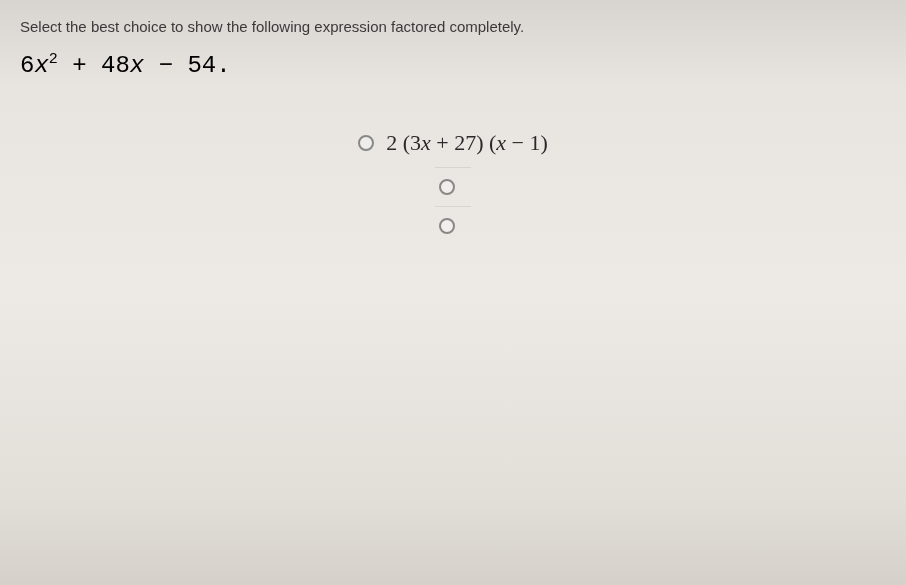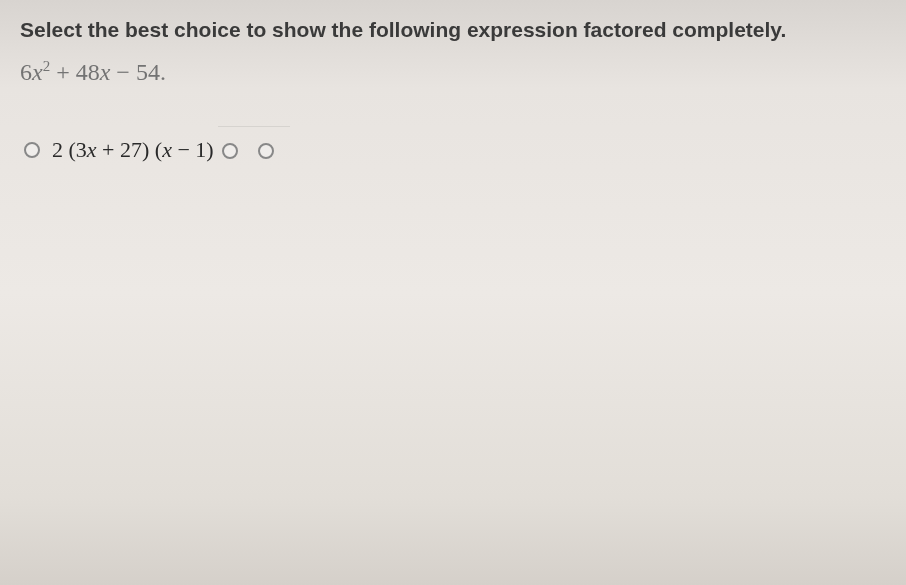--- a/index.html
+++ b/index.html
@@ -9,37 +9,39 @@
     }
     body {
       width: 906px;
       height: 585px;
       background: linear-gradient(to bottom, #d8d4d0 0%, #e8e4e0 15%, #ede9e5 50%, #e2ded8 85%, #d5d0ca 100%);
       font-family: Arial, sans-serif;
       padding: 18px 20px;
       overflow: hidden;
     }
     .question-text {
-      font-size: 21px;
+      font-size: 15px;
       color: #3a3a3a;
-      font-weight: 700;
+      font-weight: 400;
       margin-bottom: 16px;
     }
     .expression {
-      font-family: Liberation Serif, serif;
+      font-family: Liberation Mono, monospace;
       font-size: 24px;
-      color: #737373;
+      color: #000000;
       margin-bottom: 40px;
     }
     .expression sup {
       font-size: 15px;
       vertical-align: super;
     }
     .options-container {
       display: flex;
+      flex-direction: column;
+      align-items: center;
     }
     .option-row {
       display: flex;
       align-items: center;
       padding: 11px 4px;
       border-top: 1px solid rgba(0,0,0,0.08);
     }
     .option-row:first-child {
       border-top: none;
     }

